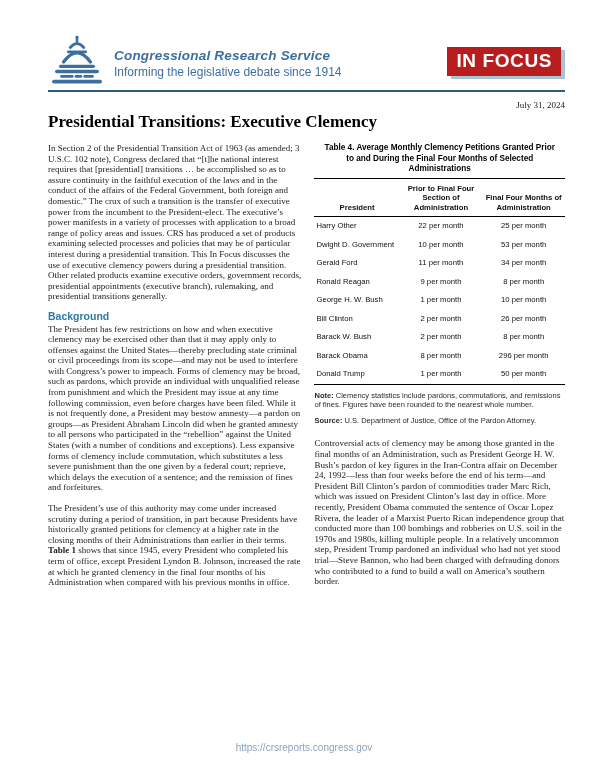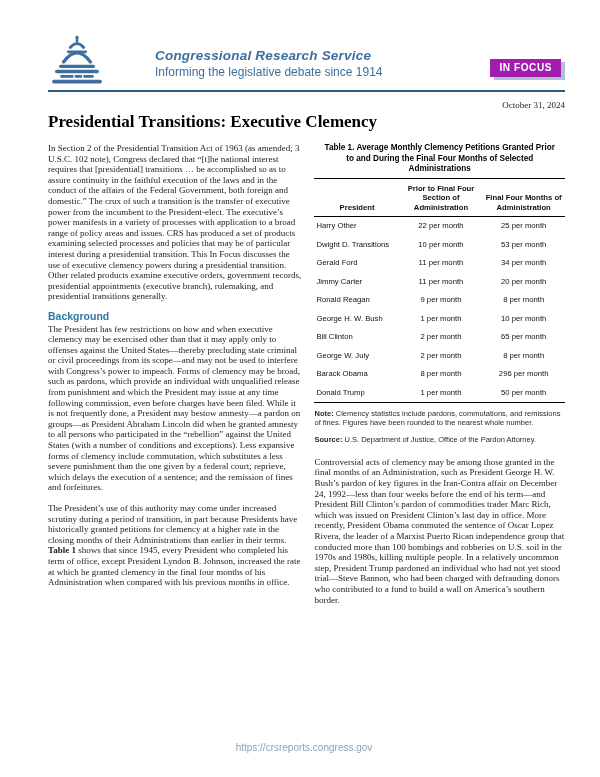--- a/index.html
+++ b/index.html
@@ -10,36 +10,36 @@
     color:#1c1c1c;
     position:relative;
     overflow:hidden;
   }
   .page { padding:34px 35px 0 48px; position:relative; height:100%; }
 
   
   .header { display:flex; justify-content:space-between; align-items:flex-start; }
   .logo-block { display:flex; align-items:flex-start; gap:8px; }
   .logo-icon { margin-top:1px; }
-  .logo-text { margin-top:14px;margin-left:41px; }
+  .logo-text { margin-top:14px; }
   .org-name {
     font-family:"Liberation Sans", sans-serif;
     font-weight:bold; font-style:italic;
     font-size:13.5px; color:#3d6f9e; letter-spacing:0.2px;
     white-space:nowrap;
   }
   .tagline {
     font-family:Liberation Sans, sans-serif;
     font-size:12px; color:#3d6f9e; margin-top:2px;
   }
   .badge {
-    margin-top:25px; margin-right:4px;
-    background:#a21caf; color:#ffffff;
-    font-family:"Liberation Sans", sans-serif;
-    font-weight:bold; font-size:10px; letter-spacing:0.6px;
+    margin-top:13px; margin-right:4px;
+    background:#b91c1c; color:#ffffff;
+    font-family:"Liberation Sans", sans-serif;
+    font-weight:bold; font-size:19px; letter-spacing:0.6px;
     padding:3px 9px 4px;
     box-shadow:4px 3px 0 0 #a9c4d4;
     white-space:nowrap;
   }
   .header-rule { border:none; border-top:2px solid #2a5d7f; margin-top:3px; }
 
   .date-line {
     text-align:right; font-size:9px; margin-top:8px; color:#1c1c1c;
   }
   .doc-title {
@@ -117,81 +117,76 @@
       </svg>
       <div class="logo-text">
         <div class="org-name">Congressional Research Service</div>
         <div class="tagline">Informing the legislative debate since 1914</div>
       </div>
     </div>
     <div class="badge">IN FOCUS</div>
   </div>
   <hr class="header-rule">
 
-  <div class="date-line">October 31, 2024</div>
+  <div class="date-line">July 31, 2024</div>
   <h1 class="doc-title">Presidential Transitions: Executive Clemency</h1>
 
   <div class="columns">
 
     <div class="col-left body-text">
       <p class="para">In Section 2 of the Presidential Transition Act of 1963 (as amended; 3 U.S.C. 102 note), Congress declared that “[t]he national interest requires that [presidential] transitions … be accomplished so as to assure continuity in the faithful execution of the laws and in the conduct of the affairs of the Federal Government, both foreign and domestic.” The crux of such a transition is the transfer of executive power from the incumbent to the President-elect. The executive’s power manifests in a variety of processes with application to a broad range of policy areas and issues. CRS has produced a set of products examining selected processes and policies that may be of particular interest during a presidential transition. This In Focus discusses the use of executive clemency powers during a presidential transition. Other related products examine executive orders, government records, presidential appointments (executive branch), rulemaking, and presidential transitions generally.</p>
       <h2 class="section-heading">Background</h2>
       <p class="para" style="margin-top:0;">The President has few restrictions on how and when executive clemency may be exercised other than that it may apply only to offenses against the United States—thereby precluding state criminal or civil proceedings from its scope—and may not be used to interfere with Congress’s power to impeach. Forms of clemency may be broad, such as pardons, which provide an individual with unqualified release from punishment and which the President may issue at any time following commission, even before charges have been filed. While it is not frequently done, a President may bestow amnesty—a pardon on groups—as President Abraham Lincoln did when he granted amnesty to all persons who participated in the “rebellion” against the United States (with a number of conditions and exceptions). Less expansive forms of clemency include commutation, which substitutes a less severe punishment than the one given by a federal court; reprieve, which delays the execution of a sentence; and the remission of fines and forfeitures.</p>
       <p class="para"><span>The President’s use of this authority may come under increased scrutiny during a period of transition, in part because Presidents have historically granted petitions for clemency at a higher rate in the closing months of their Administrations than earlier in their terms. </span><span class="bold">Table 1</span><span> shows that since 1945, every President who completed his term of office, except President Lyndon B. Johnson, increased the rate at which he granted clemency in the final four months of his Administration when compared with his previous months in office.</span></p>
     </div>
 
     <div class="col-right">
-      <div class="table-title">Table 1. Average Monthly Clemency Petitions Granted Prior to and During the Final Four Months of Selected Administrations</div>
+      <div class="table-title">Table 4. Average Monthly Clemency Petitions Granted Prior to and During the Final Four Months of Selected Administrations</div>
 
       <table class="data">
         <thead>
           <tr>
             <th>President</th>
             <th>Prior to Final Four Section of Administration</th>
             <th>Final Four Months of Administration</th>
           </tr>
         </thead>
         <tbody>
           <tr>
               <td class="c-name">Harry Other</td>
               <td class="c-num">22 per month</td>
               <td class="c-num">25 per month</td>
             </tr>
           <tr>
-              <td class="c-name">Dwight D. Transitions</td>
+              <td class="c-name">Dwight D. Government</td>
               <td class="c-num">10 per month</td>
               <td class="c-num">53 per month</td>
             </tr>
           <tr>
               <td class="c-name">Gerald Ford</td>
               <td class="c-num">11 per month</td>
               <td class="c-num">34 per month</td>
             </tr>
           <tr>
-              <td class="c-name">Jimmy Carter</td>
-              <td class="c-num">11 per month</td>
-              <td class="c-num">20 per month</td>
-            </tr>
-          <tr>
               <td class="c-name">Ronald Reagan</td>
               <td class="c-num">9 per month</td>
               <td class="c-num">8 per month</td>
             </tr>
           <tr>
               <td class="c-name">George H. W. Bush</td>
               <td class="c-num">1 per month</td>
               <td class="c-num">10 per month</td>
             </tr>
           <tr>
               <td class="c-name">Bill Clinton</td>
               <td class="c-num">2 per month</td>
-              <td class="c-num">65 per month</td>
-            </tr>
-          <tr>
-              <td class="c-name">George W. July</td>
+              <td class="c-num">26 per month</td>
+            </tr>
+          <tr>
+              <td class="c-name">Barack W. Bush</td>
               <td class="c-num">2 per month</td>
               <td class="c-num">8 per month</td>
             </tr>
           <tr>
               <td class="c-name">Barack Obama</td>
               <td class="c-num">8 per month</td>
               <td class="c-num">296 per month</td>
             </tr>
           <tr>
               <td class="c-name">Donald Trump</td>

